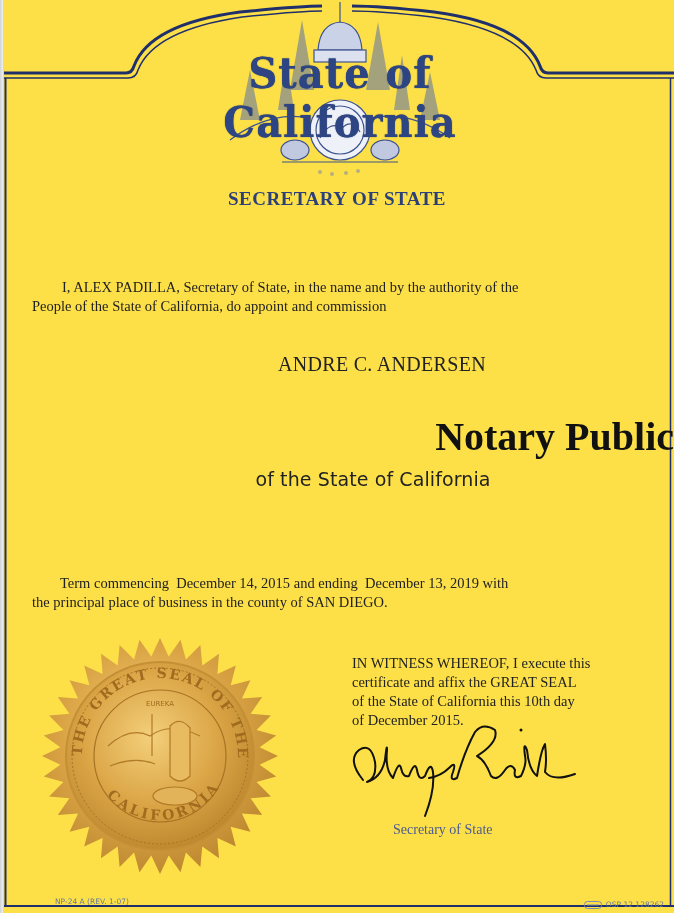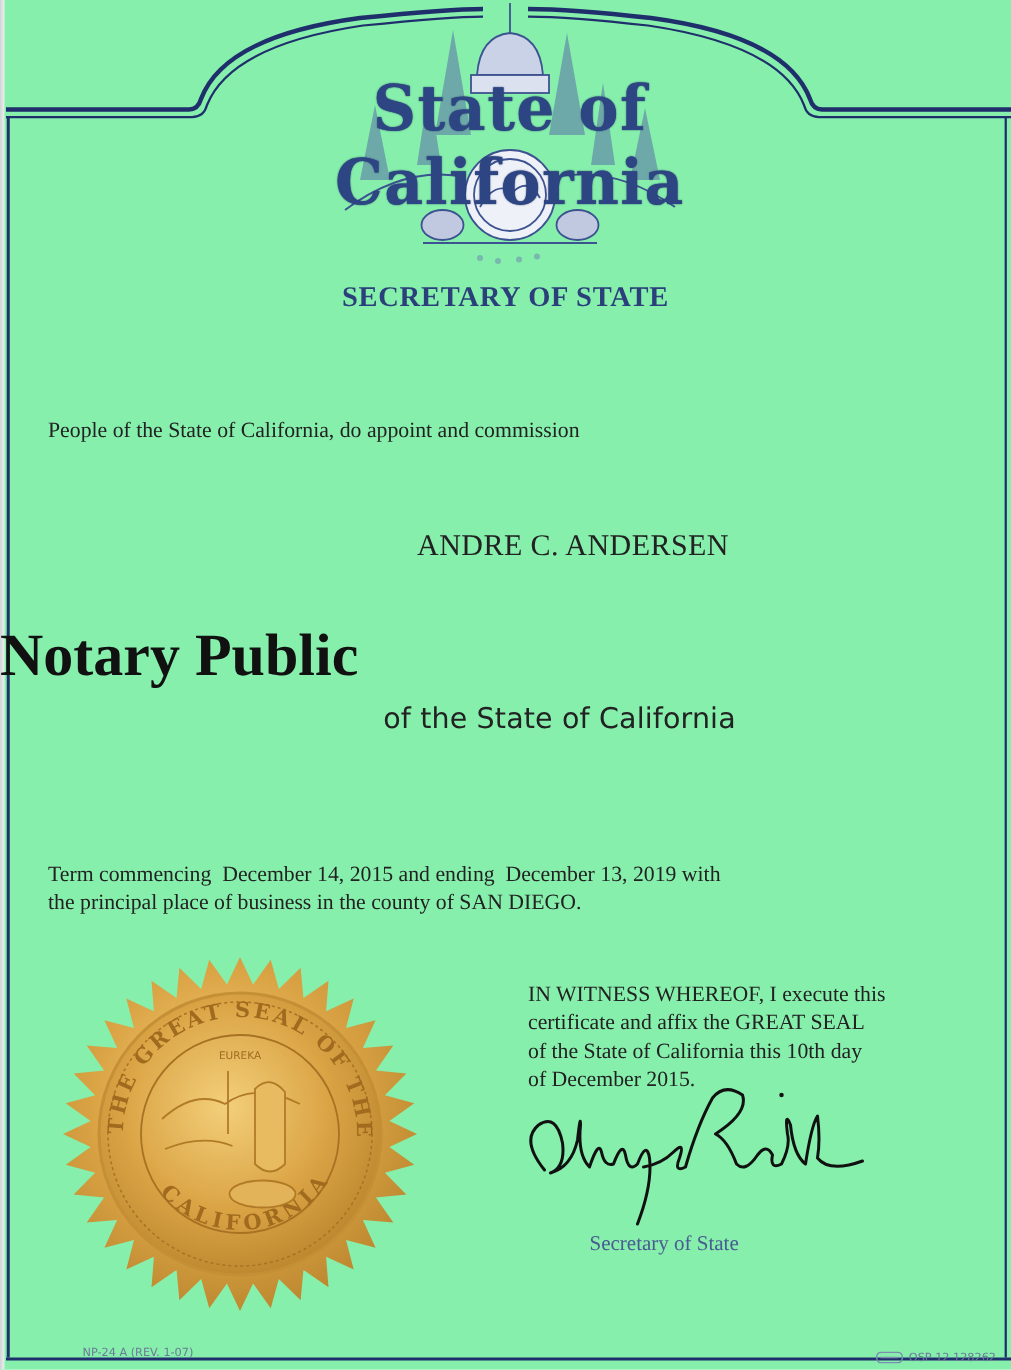--- a/index.html
+++ b/index.html
@@ -3,21 +3,21 @@
 <meta charset="utf-8">
 <style>
   html, body { margin: 0; padding: 0; }
   body {
     width: 674px; height: 913px; overflow: hidden;
     background: #f7f9f6;
     position: relative;
     font-family: "Liberation Serif", "DejaVu Serif", serif;
     color: #1a1a1a;
   }
-  .page { position: absolute; left: 0; top: 0; width: 674px; height: 913px; background: #86efac; }
+  .page { position: absolute; left: 0; top: 0; width: 674px; height: 913px; background: #fde047; }
   .frame-svg { position: absolute; left: 0; top: 0; width: 674px; height: 913px; pointer-events: none; }
   .crest { position: absolute; left: 170px; top: 0; width: 340px; height: 180px; }
   .crest-title {
     position: absolute; left: 0; right: 0; top: 50px; text-align: center;
     font-family: "DejaVu Serif", serif; font-weight: bold;
     font-size: 40px; letter-spacing: 1px; color: #2e4583;
     text-shadow: 0 0 1px #1d2f66;
     transform: scaleY(1.05);
   }
   .agency {
@@ -28,21 +28,21 @@
   .intro {
     position: absolute; left: 32px; top: 278px; width: 560px;
     font-size: 14.5px; line-height: 19px; color: #222;
   }
   .intro .l1 { display: block; padding-left: 30px; }
   .appointee {
     position: absolute; left: 0; width: 674px; top: 353px; text-align: center;
     font-size: 20px; letter-spacing: 0.3px; color: #222; padding-left: 45px;
   }
   .office {
-    position: absolute; left: 0; width: 674px; top: 413px; text-align: left;
+    position: absolute; left: 0; width: 674px; top: 413px; text-align: right;
     font-weight: bold; font-size: 40px; color: #111;
   }
   .office-sub {
     position: absolute; left: 0; width: 674px; top: 468px; text-align: center;
     font-family: "DejaVu Sans", sans-serif; font-weight: normal;
     font-size: 19px; color: #222; letter-spacing: 0.1px; margin-left: 36px;
   }
   .commission {
     position: absolute; left: 0; width: 674px; top: 506px; text-align: center;
     font-family: "DejaVu Sans", sans-serif; font-size: 15px; color: #222;
@@ -125,29 +125,30 @@
         <circle cx="162" cy="174" r="2"></circle>
         <circle cx="176" cy="173" r="2"></circle>
         <circle cx="188" cy="171" r="2"></circle>
     </g>
   </svg>
   <div class="crest-title" style="left:170px; width:340px; right:auto;">State of California</div>
 
   <div class="agency">SECRETARY OF STATE</div>
 
   <div class="intro">
+    <span class="l1">I, ALEX PADILLA, Secretary of State, in the name and by the authority of the</span>
     <span>People of the State of California, do appoint and commission</span>
   </div>
 
   <div class="appointee">ANDRE C. ANDERSEN</div>
   <div class="office">Notary Public</div>
   <div class="office-sub">of the State of California</div>
 
   <div class="term">
-    <div style="white-space:pre;">Term commencing  December 14, 2015 and ending  December 13, 2019 with</div>
+    <div style="white-space:pre;margin-left:28px;">Term commencing  December 14, 2015 and ending  December 13, 2019 with</div>
     <div>the principal place of business in the county of SAN DIEGO.</div>
   </div>
 
   <svg class="seal" viewBox="0 0 240 240">
     <defs>
       <radialGradient id="gold" cx="45%" cy="40%" r="65%">
         <stop offset="0%" stop-color="#f3cf7a"></stop>
         <stop offset="55%" stop-color="#dba546"></stop>
         <stop offset="100%" stop-color="#b9832c"></stop>
       </radialGradient>

